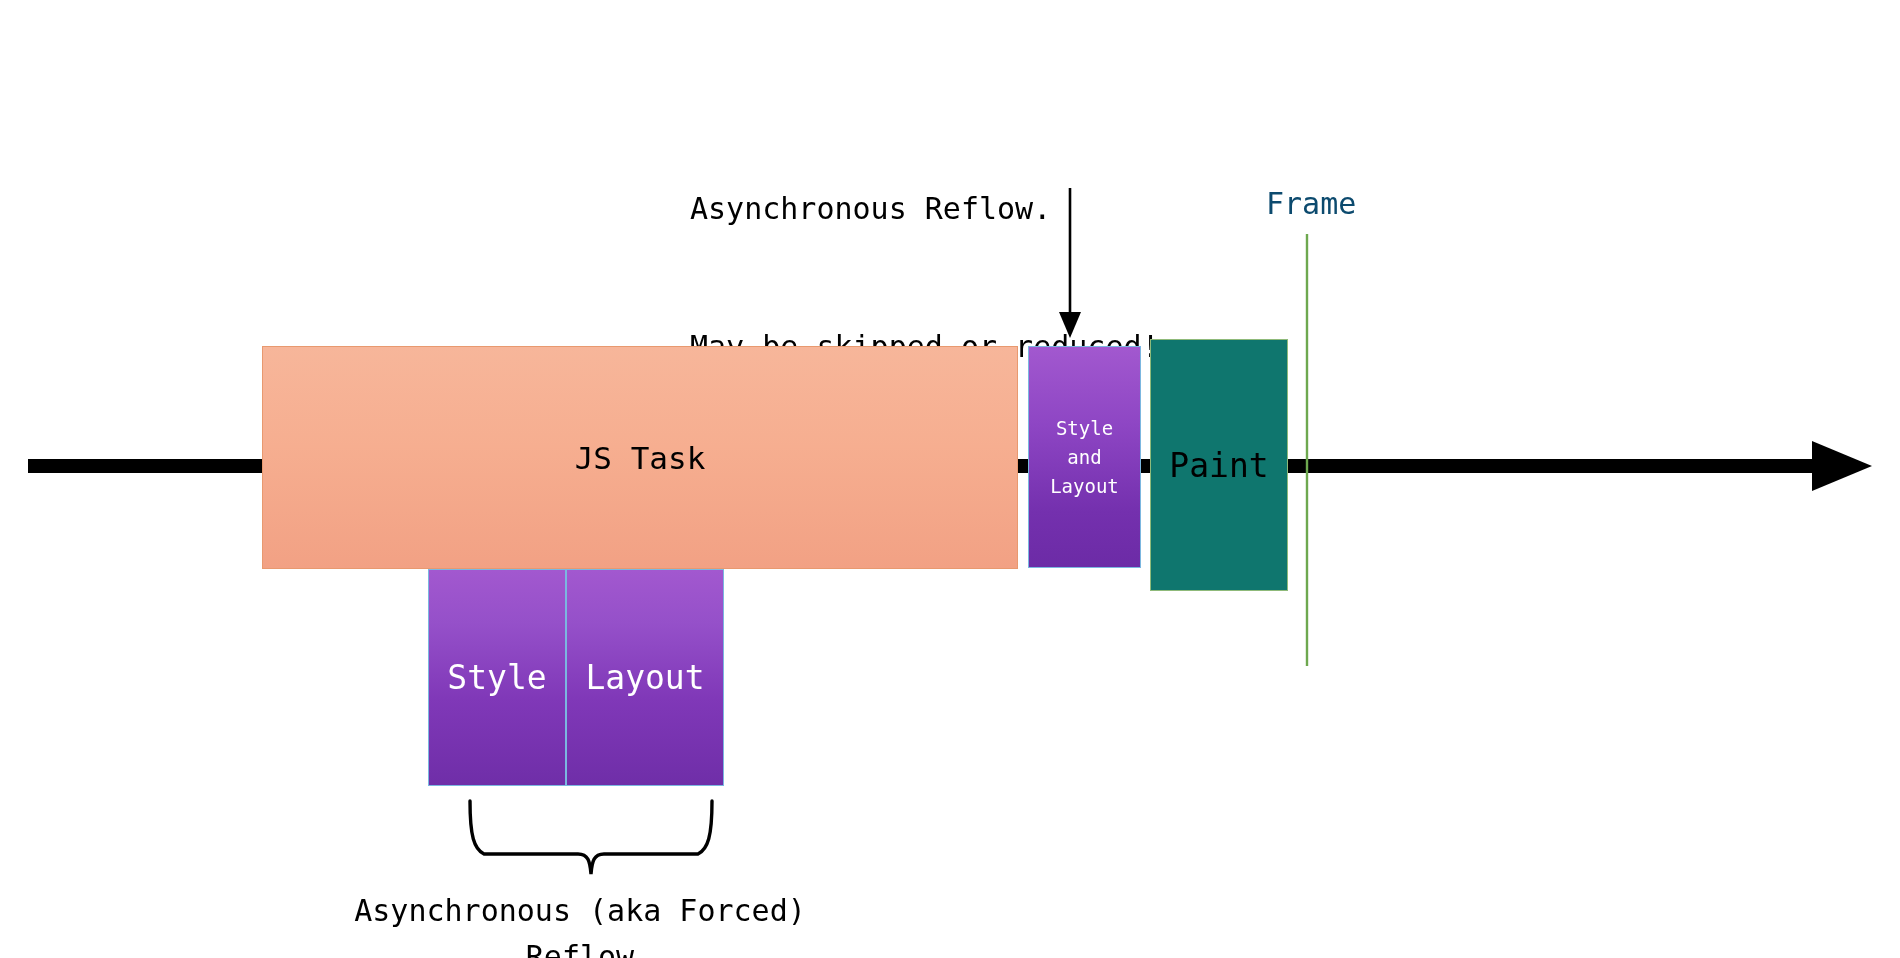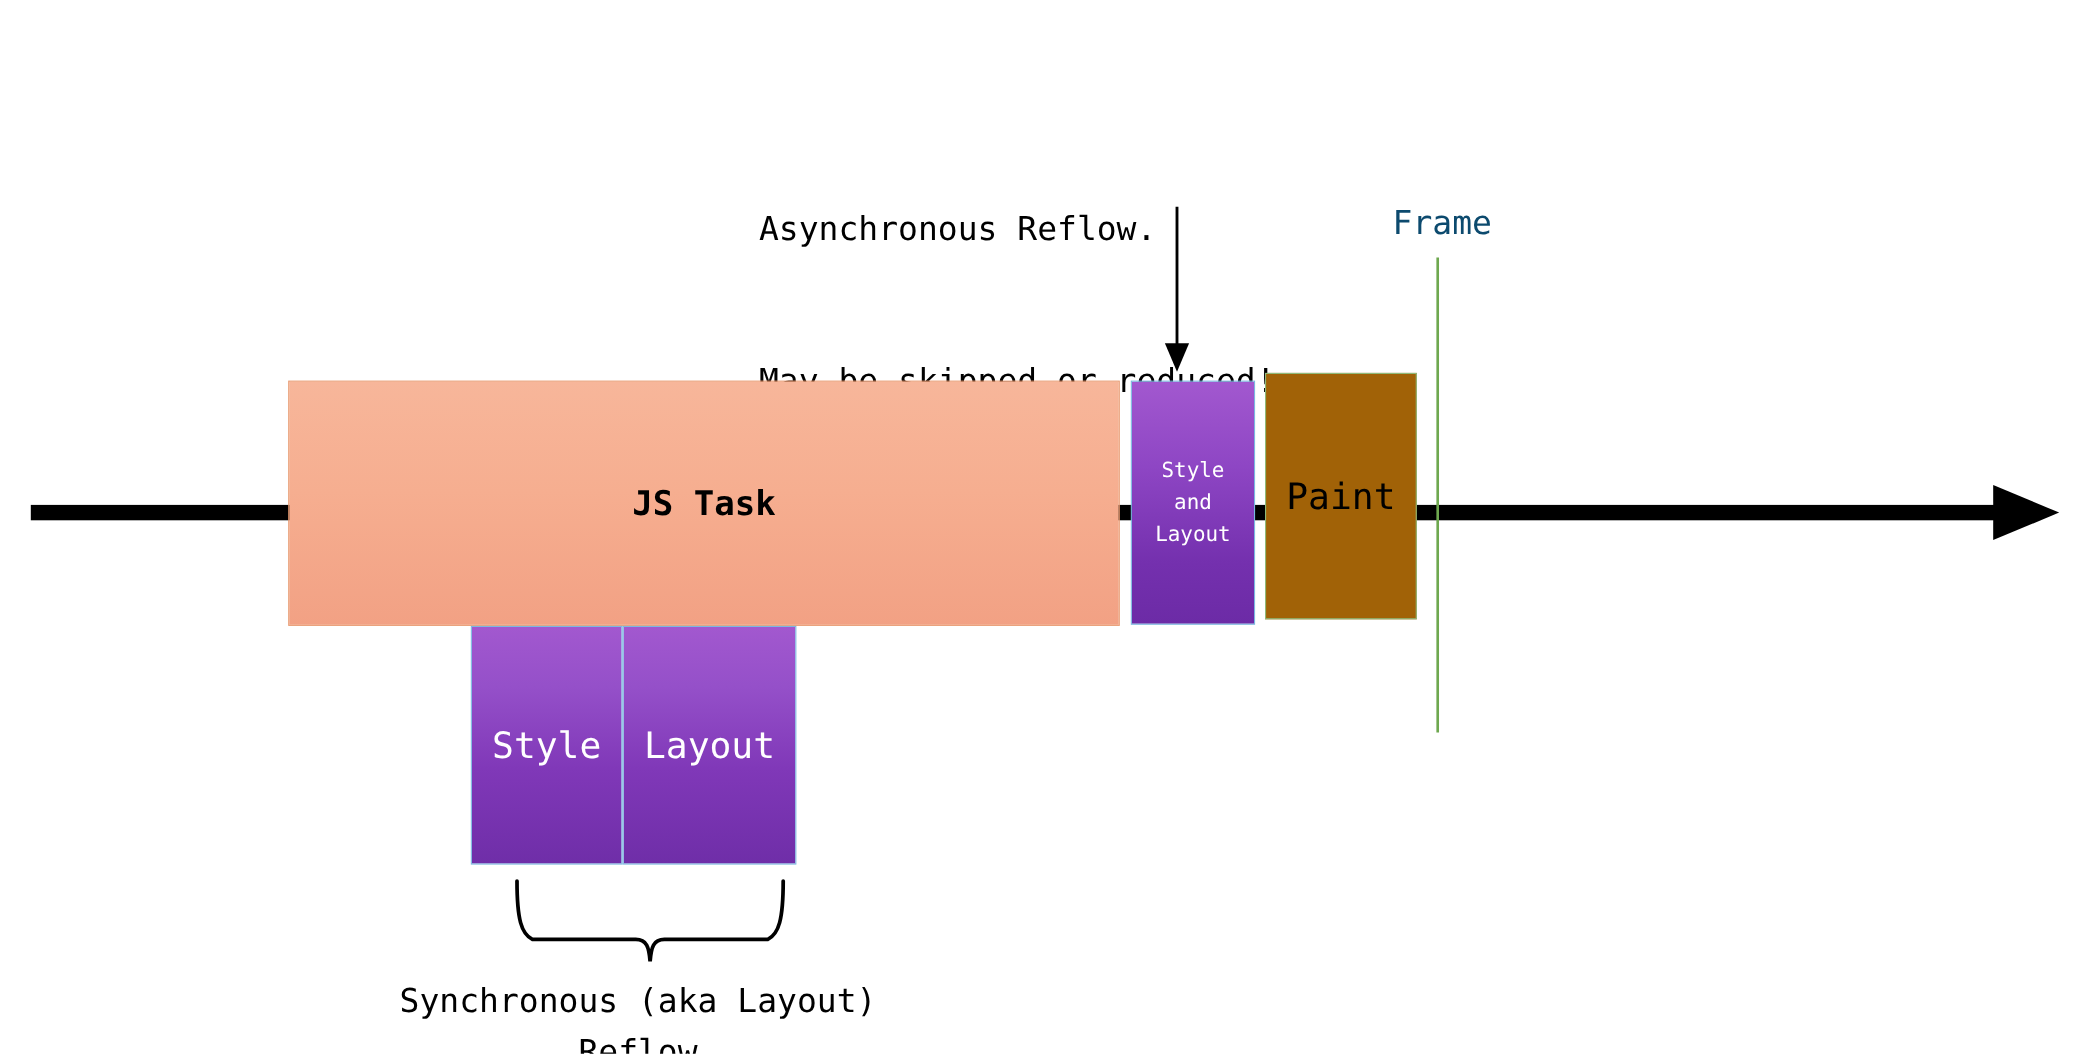--- a/index.html
+++ b/index.html
@@ -73,42 +73,42 @@
     top: 330px;
     width: 756px;
     height: 223px;
     background: linear-gradient(to bottom, #f7b69a 0%, #f6ae90 45%, #f2a184 100%);
     border: 1px solid #e8996f;
     flex-direction: column;
     color: #000000;
     font-size: 31px;
     line-height: 46px;
   }
-  .box-js .line { white-space: pre; font-weight: bold; }
+  .box-js .line { white-space: pre; }
 
   .box-style-layout-inline {
     left: 1028px;
     top: 330px;
     width: 113px;
     height: 222px;
     background: linear-gradient(to bottom, #a258cf 0%, #8e46c4 35%, #7430ae 75%, #6c2ba6 100%);
     border: 1px solid #7bb7e0;
     flex-direction: column;
     color: #ffffff;
     font-size: 19px;
     line-height: 29px;
   }
   .box-style-layout-inline .line { white-space: pre; }
 
   .box-paint {
     left: 1150px;
     top: 323px;
     width: 138px;
-    height: 224px;
-    background: #a16207;
+    height: 252px;
+    background: #0f766e;
     border: 1px solid #8fba7a;
     color: #000000;
     font-size: 33px;
   }
 
   .box-style {
     left: 428px;
     top: 553px;
     width: 138px;
     height: 217px;
@@ -195,17 +195,17 @@
 
   <div class="box box-style">
     <span>Style</span>
   </div>
 
   <div class="box box-layout">
     <span>Layout</span>
   </div>
 
   <div class="brace-caption">
-    <div>Synchronous (aka Layout)</div>
+    <div>Asynchronous (aka Forced)</div>
     <div>Reflow</div>
   </div>
 
 </div>
 
 </body></html>

